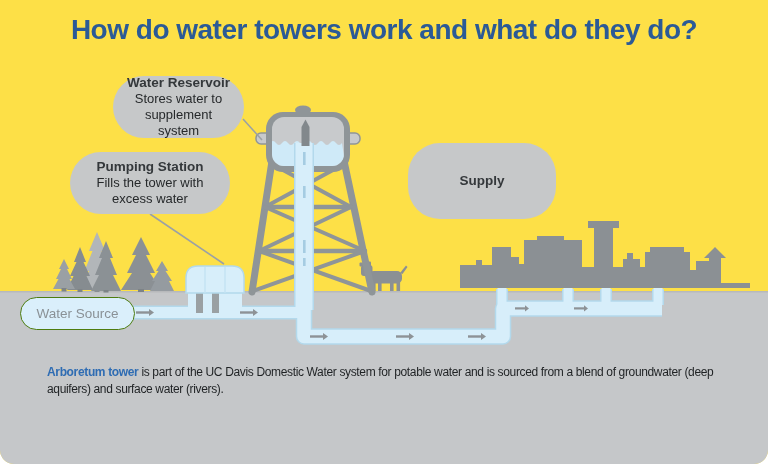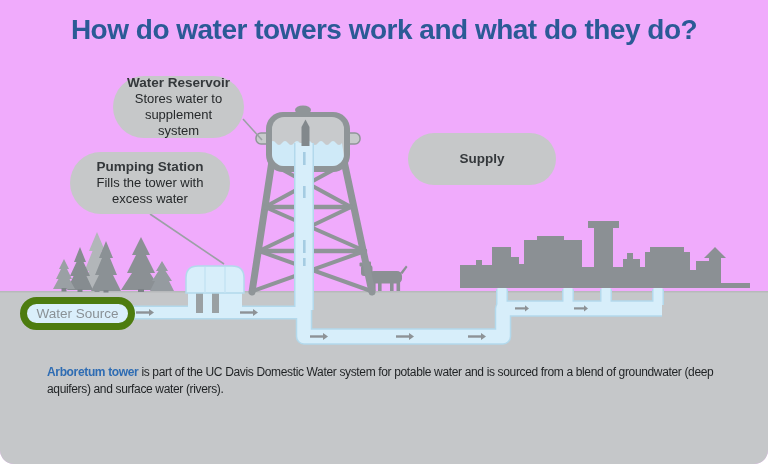--- a/index.html
+++ b/index.html
@@ -1,31 +1,31 @@
 <!DOCTYPE html>
 <html><head>
 <meta charset="utf-8">
 <style>
   html,body{margin:0;padding:0;background:#ffffff;}
   body{width:768px;height:464px;position:relative;overflow:hidden;
        font-family:"Liberation Sans", sans-serif;}
-  .canvas{position:absolute;inset:0;background:#f0abfc;border-radius:0 0 14px 14px;overflow:hidden;}
+  .canvas{position:absolute;inset:0;background:#fde047;border-radius:0 0 14px 14px;overflow:hidden;}
   svg{position:absolute;left:0;top:0;}
   .page-title{position:absolute;left:0;top:14px;width:768px;text-align:center;
       font-size:28px;font-weight:bold;letter-spacing:-0.5px;color:#2b5a96;}
   .bubble{position:absolute;background:#c6c8c9;border-radius:32px;
       display:flex;flex-direction:column;justify-content:center;align-items:center;
       text-align:center;line-height:1.22;padding:4px 10px;box-sizing:border-box;}
   .bubble .b-title{font-weight:bold;font-size:13.5px;color:#34383b;}
   .bubble .b-body{font-size:13px;color:#26292b;}
   .bubble-reservoir{left:113px;top:76px;width:131px;height:62px;}
   .bubble-pumping{left:70px;top:152px;width:160px;height:62px;}
-  .bubble-supply{left:408px;top:133px;width:148px;height:52px;}
+  .bubble-supply{left:408px;top:143px;width:148px;height:76px;}
   .water-source-pill{position:absolute;left:20px;top:297px;width:115px;height:33px;
-      background:#daeffb;border:7px solid #4d7c0f;border-radius:17px;box-sizing:border-box;
+      background:#daeffb;border:1px solid #4d7c0f;border-radius:17px;box-sizing:border-box;
       display:flex;align-items:center;justify-content:center;
       font-size:13.5px;color:#8a9196;}
   .notes{position:absolute;left:47px;top:364px;width:708px;}
   .note{font-size:12px;letter-spacing:-0.35px;line-height:1.42;color:#1f2224;margin:0 0 17px 0;}
   .note .lead{font-weight:bold;color:#2e6cb3;}
 </style>
 </head>
 <body>
 
 <div class="canvas">

